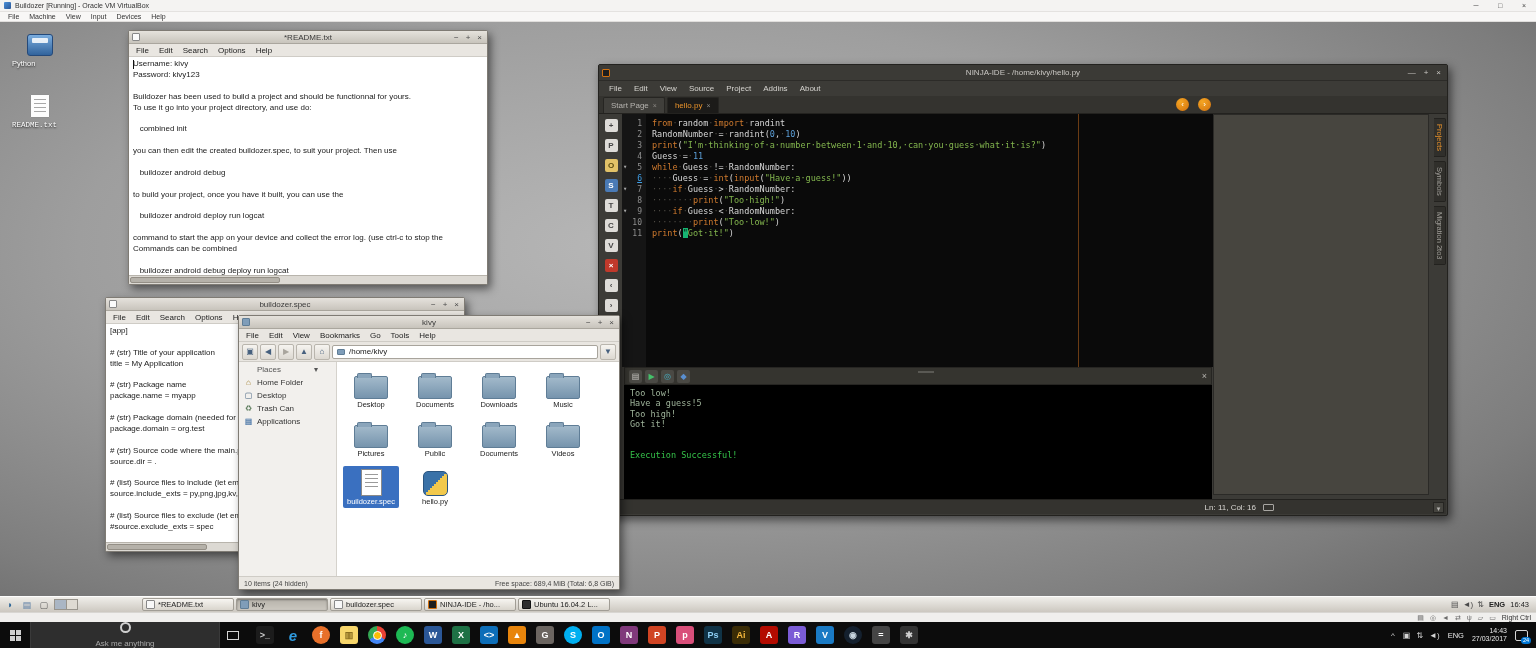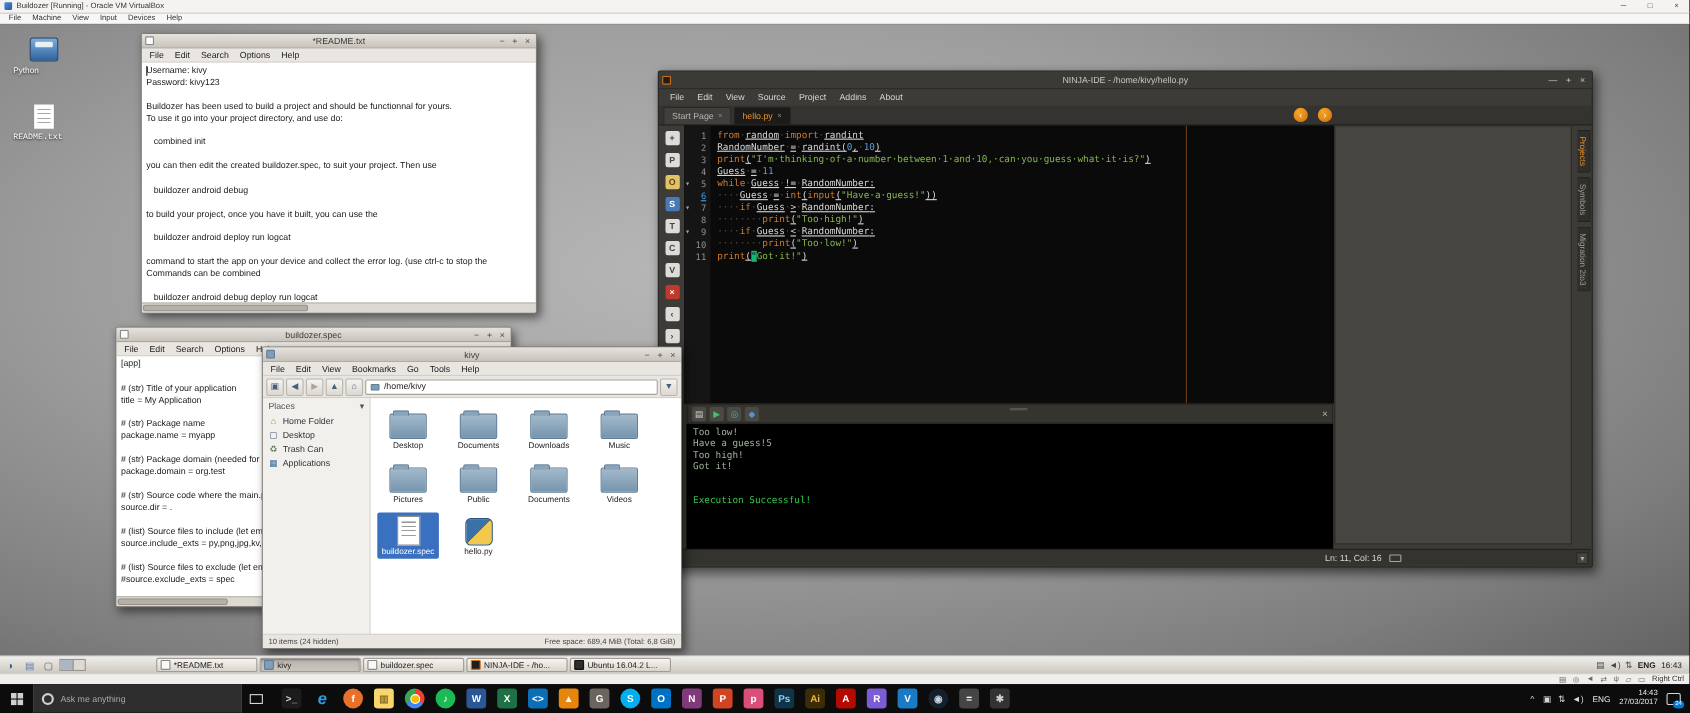--- a/index.html
+++ b/index.html
@@ -46,21 +46,21 @@
   .caret{position:absolute;left:4px;top:3px;width:1px;height:9px;background:#111;}
 
   
   .fm-toolbar{height:20px;display:flex;align-items:center;gap:2px;background:#e9e6e1;border-bottom:1px solid #cfccc6;padding:0 3px;}
   .tbtn{width:16px;height:16px;border:1px solid #b9b5ad;border-radius:2px;background:linear-gradient(180deg,#f6f4f0,#dcd8d1);font-size:8px;color:#46607e;display:flex;align-items:center;justify-content:center;}
   .tbtn.dim{color:#a9a59d;}
   .pathbox{flex:1;height:14px;background:#fff;border:1px solid #a8a49c;border-radius:2px;display:flex;align-items:center;font-size:8px;color:#222;padding:0 4px;gap:4px;}
   .pathbox .pfold{width:8px;height:6px;background:#7f9db9;border:1px solid #5f7d96;border-radius:1px;}
   .fm-cols{display:flex;height:214px;}
   .fm-side{width:98px;background:#f2f0ed;border-right:1px solid #d5d2cc;font-size:8px;color:#333;}
-  .fm-side .hdr{display:flex;justify-content:space-between;padding:3px 5px 2px;color:#555;}
+  .fm-side .hdr{display:flex;justify-content:space-between;padding:3px 18px 2px;color:#555;}
   .place{display:flex;align-items:center;gap:4px;padding:2px 5px;}
   .pico{width:9px;font-size:8px;line-height:9px;text-align:center;}
   .fm-main{flex:1;background:#fff;display:flex;flex-wrap:wrap;align-content:flex-start;padding:7px 6px;column-gap:8px;row-gap:7px;}
   .fitem{width:56px;display:flex;flex-direction:column;align-items:center;font-size:7.5px;color:#222;border-radius:2px;padding:1px 0;}
   .fitem .ficon{height:29px;display:flex;align-items:end;justify-content:center;margin-bottom:2px;}
   .fitem .lbl{text-align:center;width:52px;line-height:8.5px;word-wrap:break-word;}
   .fitem.selected{background:#3a70c0;color:#fff;}
   .folder{width:34px;height:23px;background:linear-gradient(180deg,#a3bacb,#7694ad);border:1px solid #5f7d96;border-radius:2px;position:relative;}
   .folder::before{content:"";position:absolute;top:-4px;left:2px;width:13px;height:4px;background:#8aa5bb;border:1px solid #5f7d96;border-bottom:none;border-radius:2px 2px 0 0;}
   .textdoc{width:21px;height:27px;background:#fff;border:1px solid #8a8a8a;position:relative;}
@@ -85,21 +85,21 @@
   .sico{width:13px;height:13px;border-radius:2px;font-size:8px;font-weight:bold;display:flex;align-items:center;justify-content:center;}
   .ide-editor{position:absolute;left:22px;top:0;width:591px;height:253px;background:#0a0a0a;overflow:hidden;font-family:"DejaVu Sans Mono",monospace;font-size:8.5px;padding-top:4px;}
   .gutter-bg{position:absolute;left:0;top:0;width:24px;height:100%;background:#151515;}
   .ruler{position:absolute;left:456px;top:0;bottom:0;width:1px;background:#6b3c14;}
   .crow{display:flex;height:11px;line-height:11px;position:relative;}
   .gut{width:24px;flex:none;text-align:right;padding-right:4px;color:#8f8f8f;font-size:8px;position:relative;z-index:1;}
   .fold{position:absolute;left:1px;top:0;color:#a8a8a8;font-size:7px;}
   .lnum.cur{color:#3f9fe8;text-decoration:underline;}
   .ctext{padding-left:6px;white-space:pre;z-index:1;}
   .ctext .k{color:#cf7a2e;}
-  .ctext .p{color:#d6d6d6;text-decoration:underline;}
+  .ctext .p{color:#d6d6d6;}
   .ctext .s{color:#83b64e;}
   .ctext .n{color:#5c9fd8;}
   .ctext .w{color:#4e4b44;}
   .ctext .c{background:#16b573;color:#04130c;}
   .ide-console{position:absolute;left:24px;top:253px;width:588px;height:134px;}
   .con-toolbar{height:18px;background:#35342f;display:flex;align-items:center;gap:3px;padding:0 4px;position:relative;border:1px solid #262522;}
   .cbtn{width:13px;height:13px;border-radius:2px;font-size:8px;display:flex;align-items:center;justify-content:center;}
   .con-grip{position:absolute;left:50%;top:3px;width:16px;height:2px;border-top:1px solid #5a5954;border-bottom:1px solid #5a5954;}
   .con-close{margin-left:auto;color:#b5b3af;font-size:9px;}
   .con-body{height:116px;background:#000;padding:3px 6px;font-family:"DejaVu Sans Mono",monospace;font-size:8.5px;line-height:10.3px;color:#9eb39a;overflow:hidden;}
@@ -136,21 +136,21 @@
 
   
   #vbox-status{position:absolute;left:0;top:612px;width:1536px;height:10px;background:#f0efed;border-top:1px solid #d8d6d2;display:flex;align-items:center;justify-content:flex-end;gap:6px;font-size:7px;color:#6a6a6a;padding-right:5px;}
   #vbox-status .hint{color:#333;}
 
   
   #win-taskbar{position:absolute;left:0;top:622px;width:1536px;height:26px;background:#0c0c0c;display:flex;align-items:center;color:#ddd;z-index:10;}
   .start{width:30px;height:26px;display:grid;place-items:center;}
   .winlogo{width:11px;height:11px;display:grid;grid-template-columns:5px 5px;grid-template-rows:5px 5px;gap:1px;}
   .winlogo span{background:#cfcfcf;}
-  .searchbox{width:190px;height:26px;background:#2e2e2e;border-left:1px solid #3a3a3a;border-right:1px solid #3a3a3a;display:flex;align-items:center;gap:6px;padding:0 7px;font-size:8px;color:#a8a8a8;}
+  .searchbox{width:190px;height:26px;background:#2e2e2e;border-left:1px solid #3a3a3a;border-right:1px solid #3a3a3a;display:flex;align-items:center;gap:6px;padding:0 7px;font-size:8px;color:#a8a8a8;flex-direction:column;}
   .cortana{width:11px;height:11px;border:2px solid #cfcfcf;border-radius:50%;flex:none;}
   .taskview{width:26px;height:26px;display:grid;place-items:center;}
   .tvico{width:12px;height:9px;border:1px solid #d5d5d5;}
   .appicons{display:flex;align-items:center;gap:10px;padding-left:10px;}
   .appico{width:18px;height:18px;border-radius:3px;display:flex;align-items:center;justify-content:center;font-size:9px;font-weight:bold;flex:none;}
   .appico.round{border-radius:50%;}
   .appico.chrome-bg{background:conic-gradient(#ea4335 0 33%,#4285f4 33% 66%,#34a853 66% 100%);position:relative;}
   .appico.chrome-bg::after{content:"";width:7px;height:7px;background:#fbbc05;border:1.5px solid #fff;border-radius:50%;}
   .appico.big-e{font-size:15px;font-style:italic;}
   .wtray{margin-left:auto;display:flex;align-items:center;gap:8px;padding-right:8px;}

